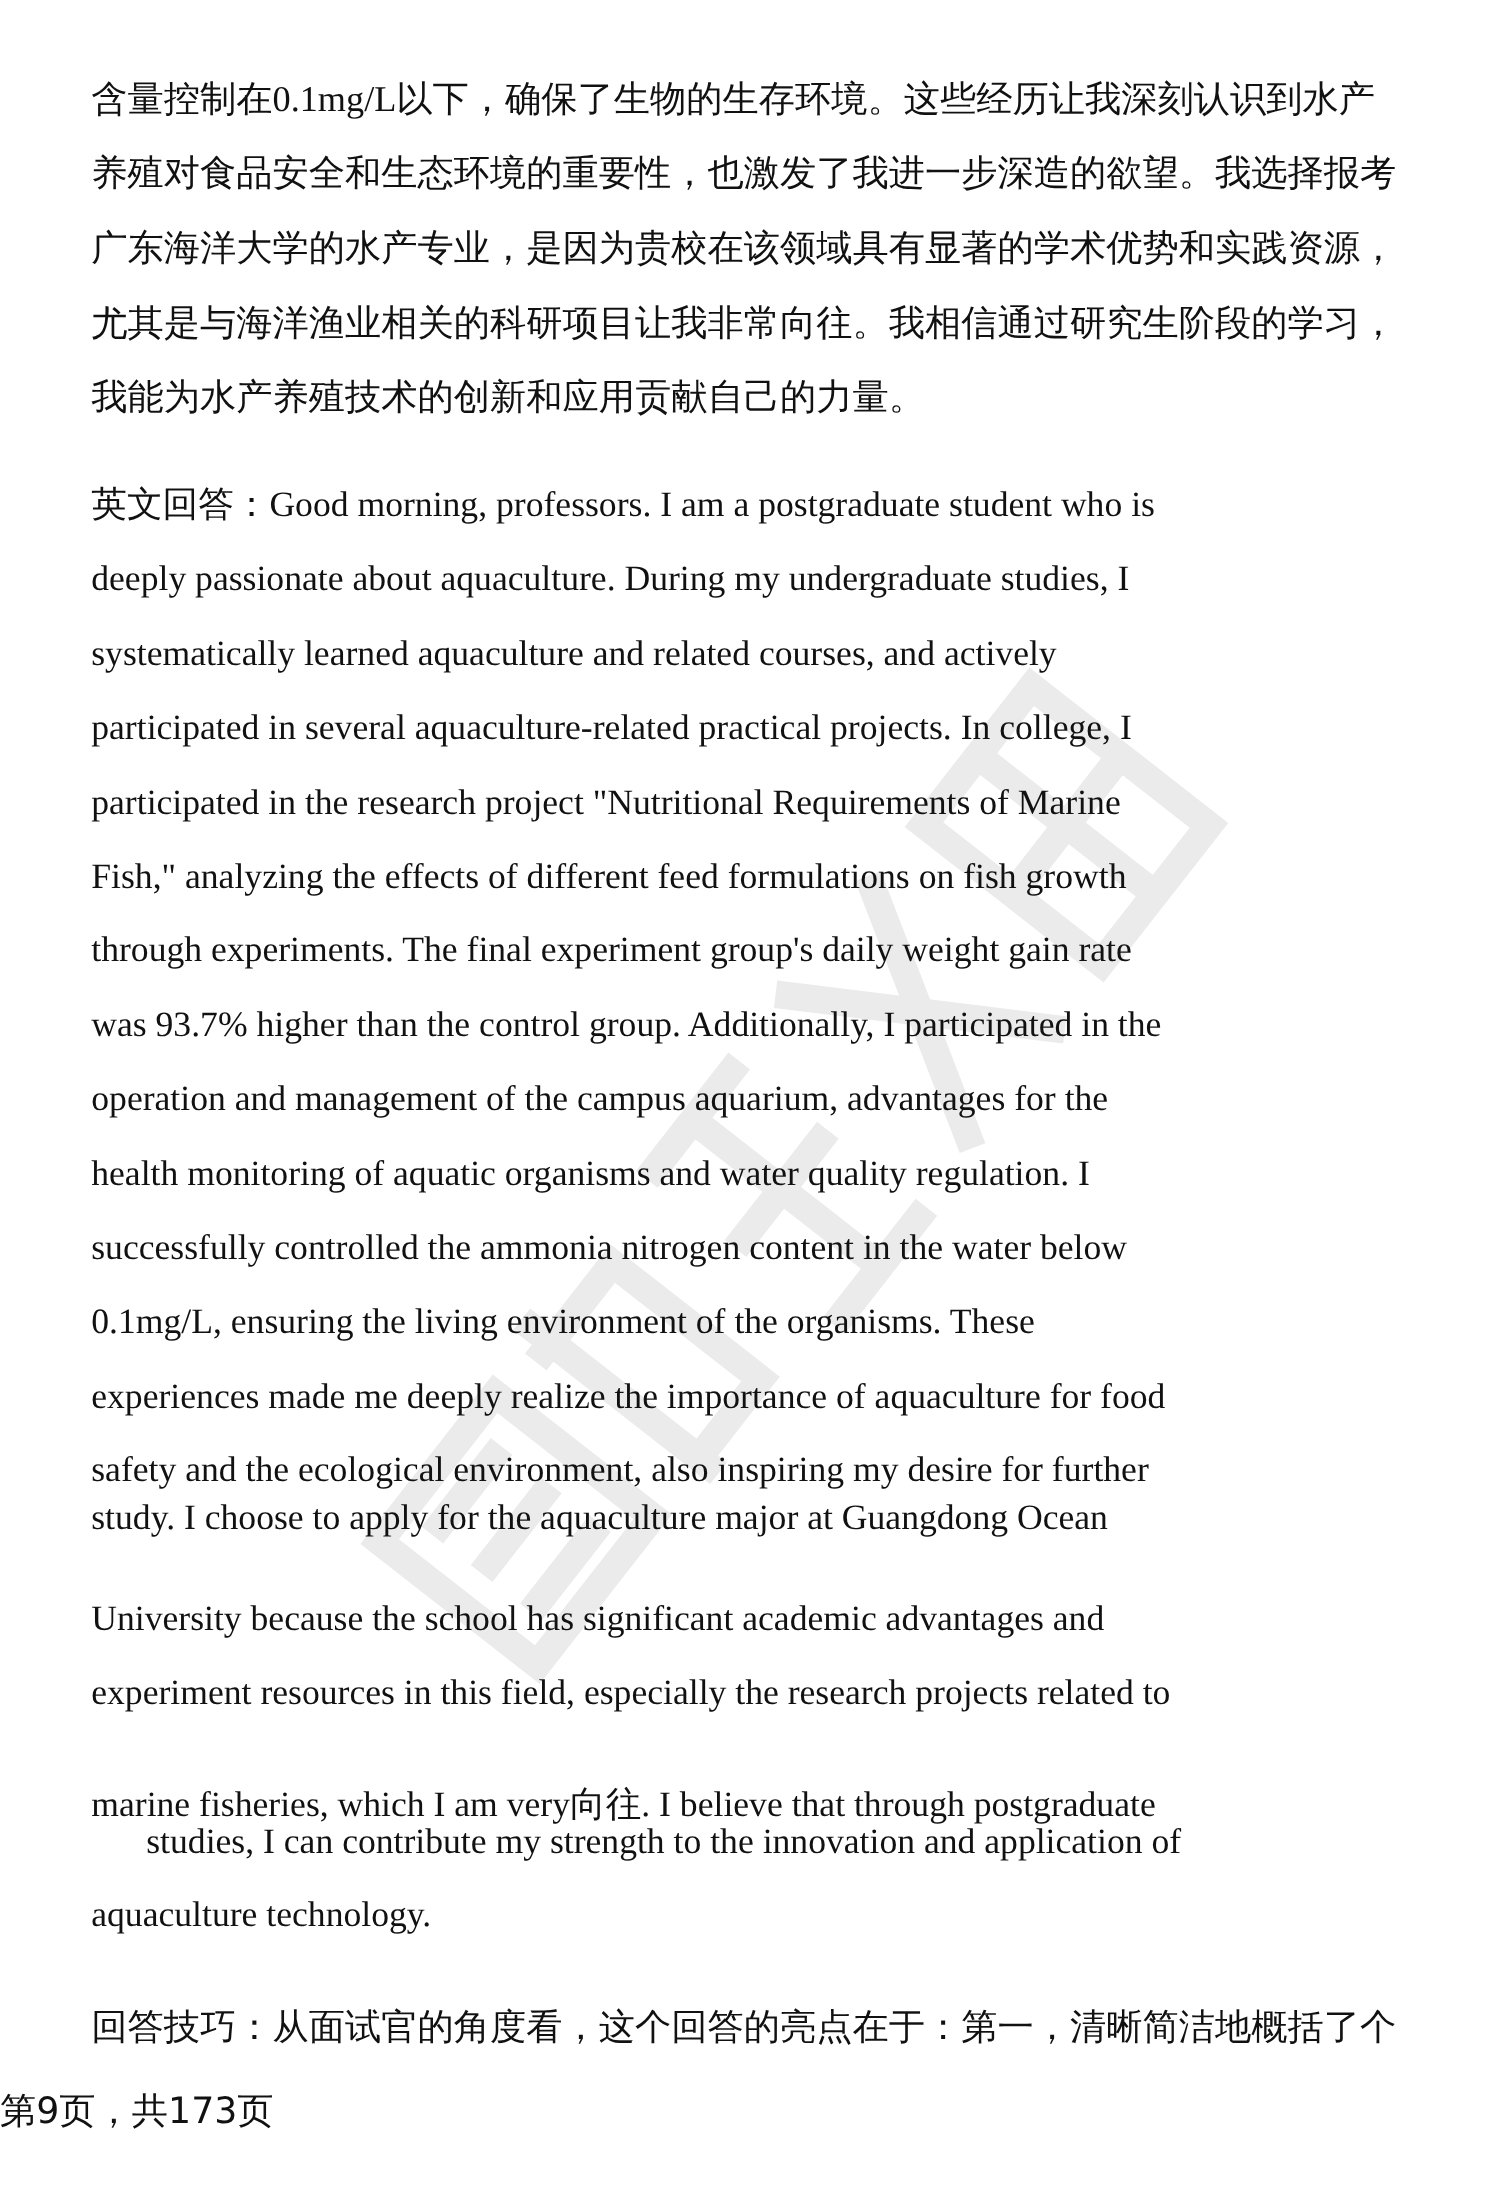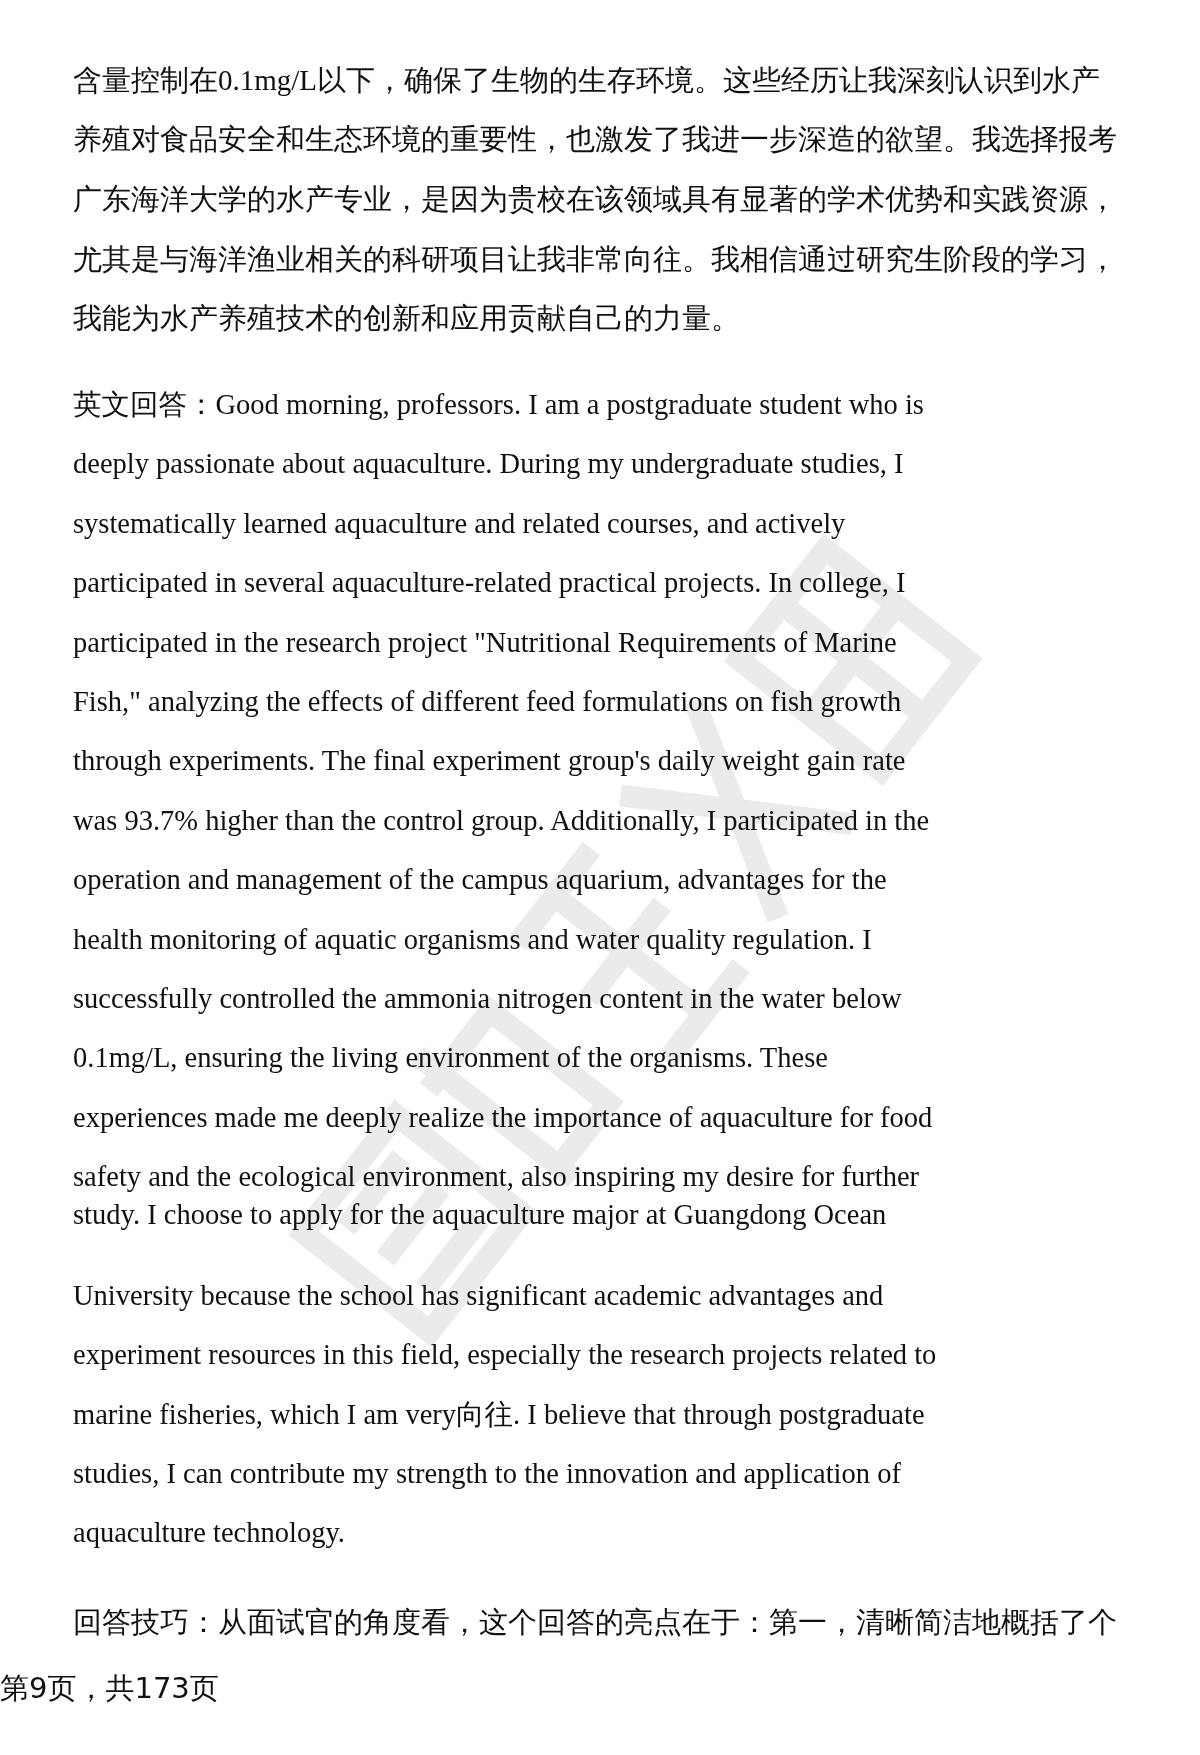--- a/index.html
+++ b/index.html
@@ -56,22 +56,22 @@
     <div class="line en" style="top:801px;">was 93.7% higher than the control group. Additionally, I participated in the</div>
     <div class="line en" style="top:860px;">operation and management of the campus aquarium, advantages for the</div>
     <div class="line en" style="top:920px;">health monitoring of aquatic organisms and water quality regulation. I</div>
     <div class="line en" style="top:979px;">successfully controlled the ammonia nitrogen content in the water below</div>
     <div class="line en" style="top:1038px;">0.1mg/L, ensuring the living environment of the organisms. These</div>
     <div class="line en" style="top:1098px;">experiences made me deeply realize the importance of aquaculture for food</div>
     <div class="line en" style="top:1157px;">safety and the ecological environment, also inspiring my desire for further</div>
     <div class="line en" style="top:1195px;text-align:center;">study. I choose to apply for the aquaculture major at Guangdong Ocean</div>
     <div class="line en" style="top:1276px;">University because the school has significant academic advantages and</div>
     <div class="line en" style="top:1335px;">experiment resources in this field, especially the research projects related to</div>
-    <div class="line en" style="top:1395px;text-align:right;">marine fisheries, which I am very向往. I believe that through postgraduate</div>
-    <div class="line en" style="top:1454px;">studies, I can contribute my strength to the innovation and application of</div>
+    <div class="line en" style="top:1425px;text-align:right;">marine fisheries, which I am very向往. I believe that through postgraduate</div>
+    <div class="line en" style="top:1454px;margin-left:44px;">studies, I can contribute my strength to the innovation and application of</div>
     <div class="line en" style="top:1513px;">aquaculture technology.</div>
 
     <div class="line" style="top:1602px;">
       <span class="label">回答技巧：</span><span>从面试官的角度看，这个回答的亮点在于：第一，清晰简洁地概括了个</span>
     </div>
 
     <div class="footer">第9页，共173页</div>
   </div>
 </div>
 

